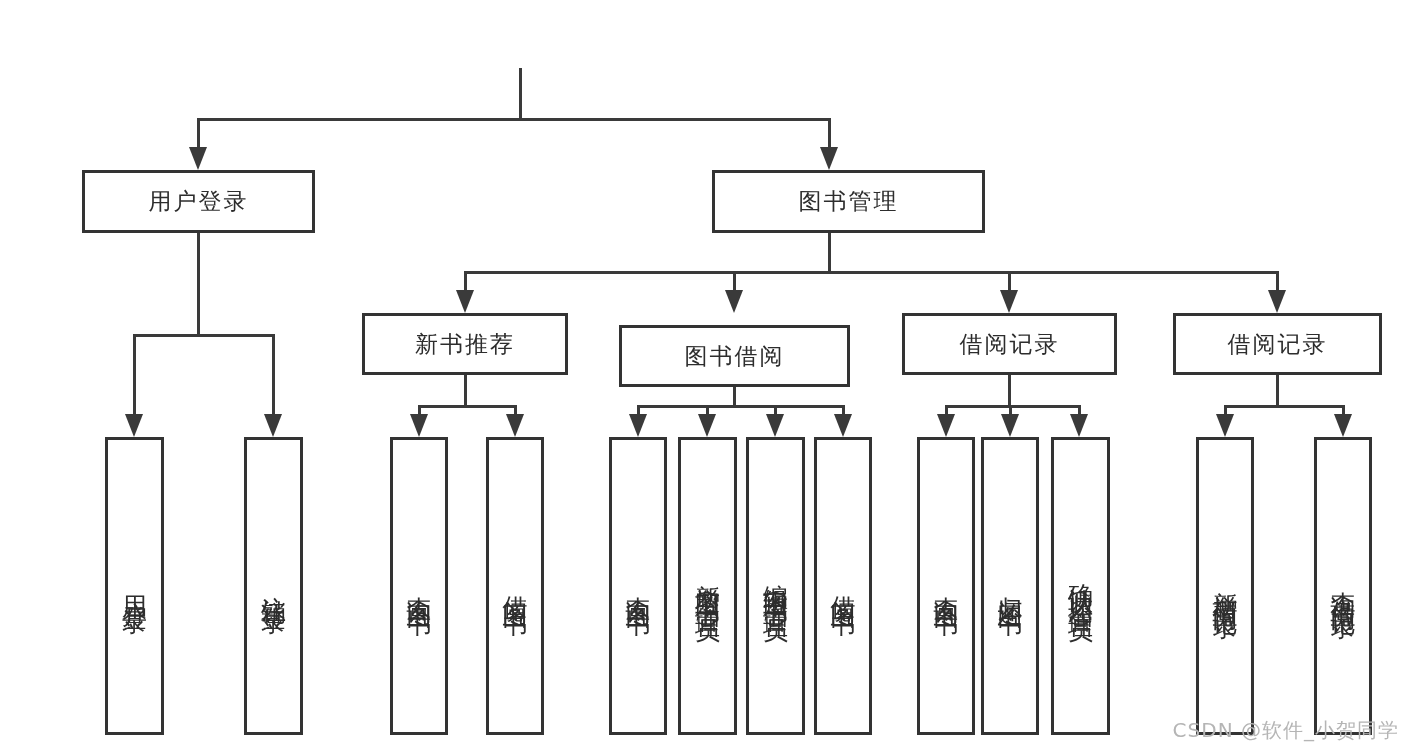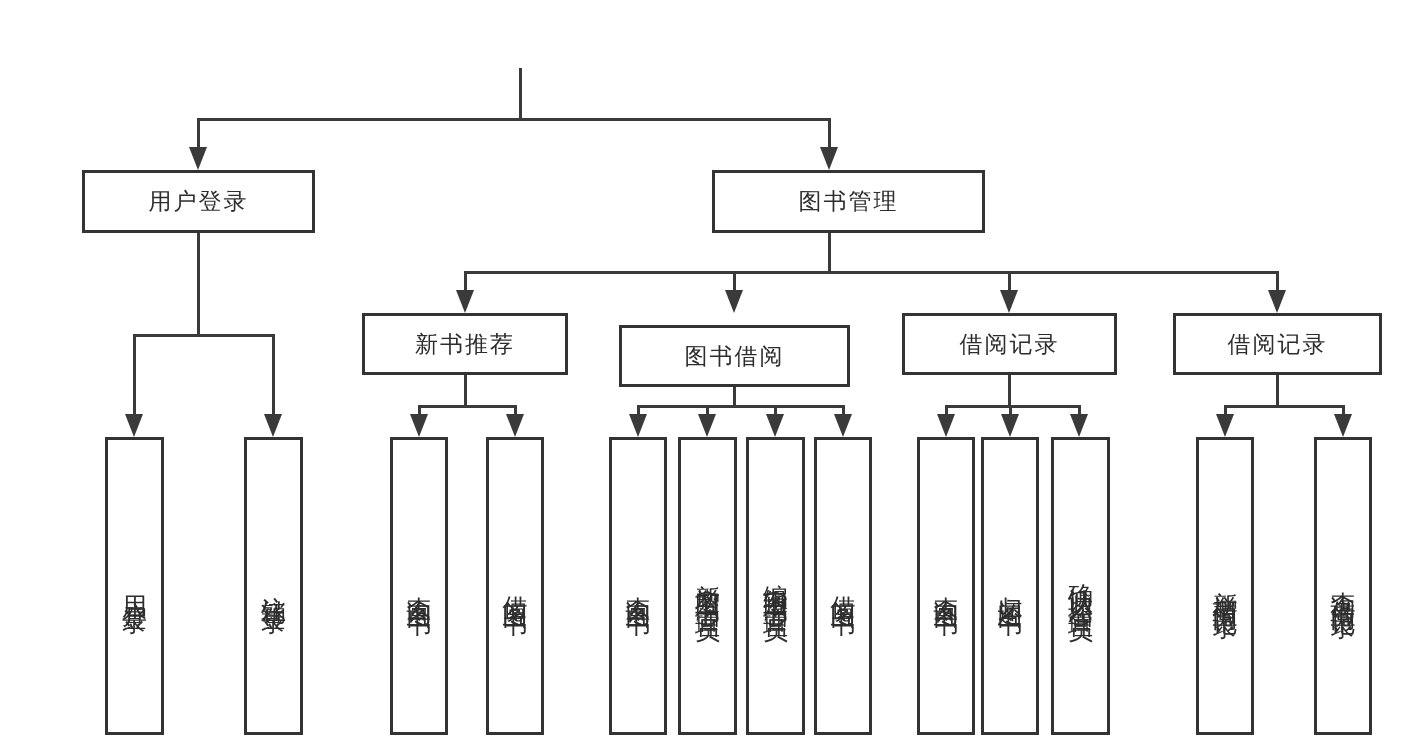--- a/index.html
+++ b/index.html
@@ -174,14 +174,15 @@
 
   <div>
     <div class="vline" style="left:1276px;top:375px;height:33px"></div>
     <div class="hline" style="left:1224px;top:405px;width:120px"></div>
     <div class="vline" style="left:1224px;top:405px;height:13px"></div>
     <div class="arr" style="left:1216px;top:414px"></div>
     <div class="vline" style="left:1342px;top:405px;height:13px"></div>
     <div class="arr" style="left:1334px;top:414px"></div>
   </div>
 
+  <div class="watermark">CSDN @软件_小贺同学</div>
 
 </div>
 
 </body></html>

